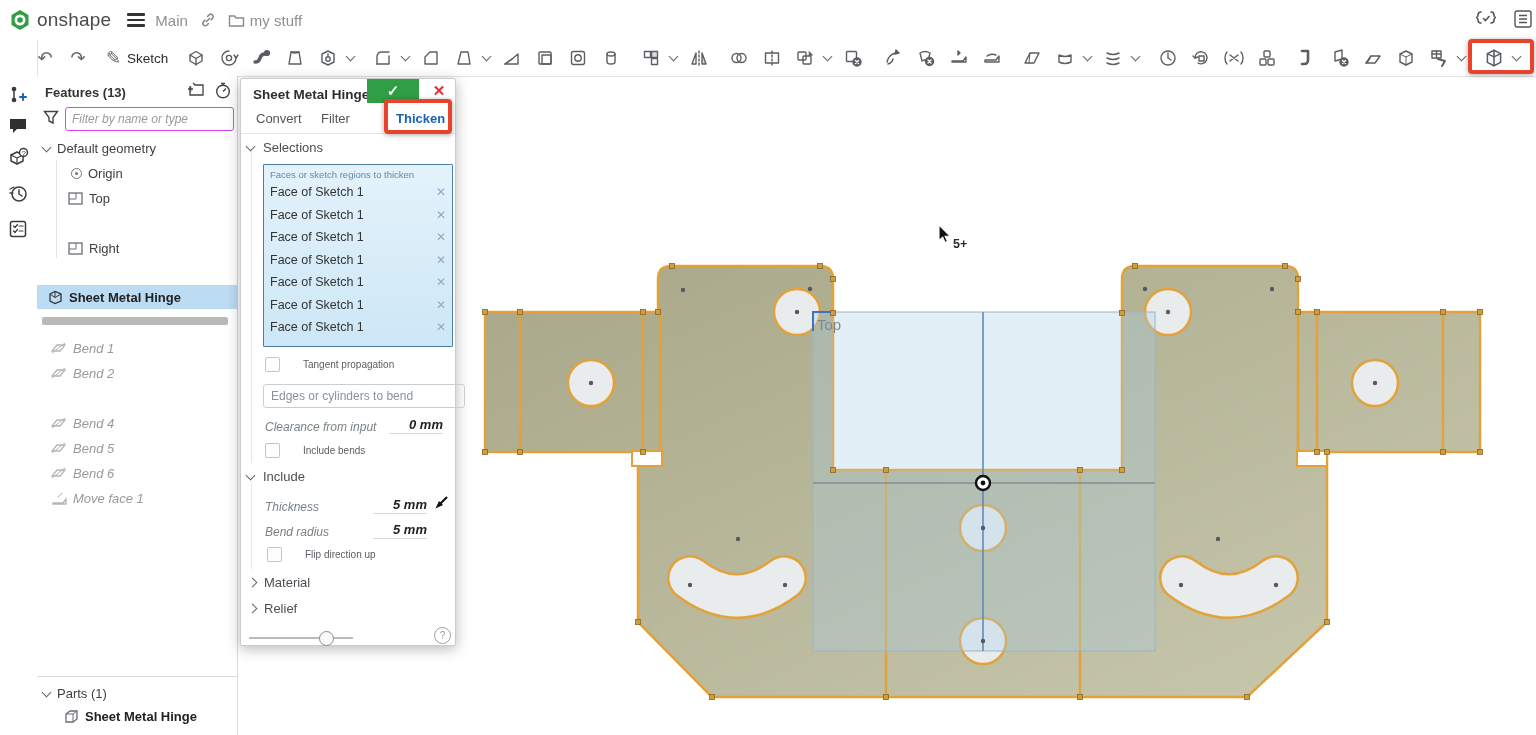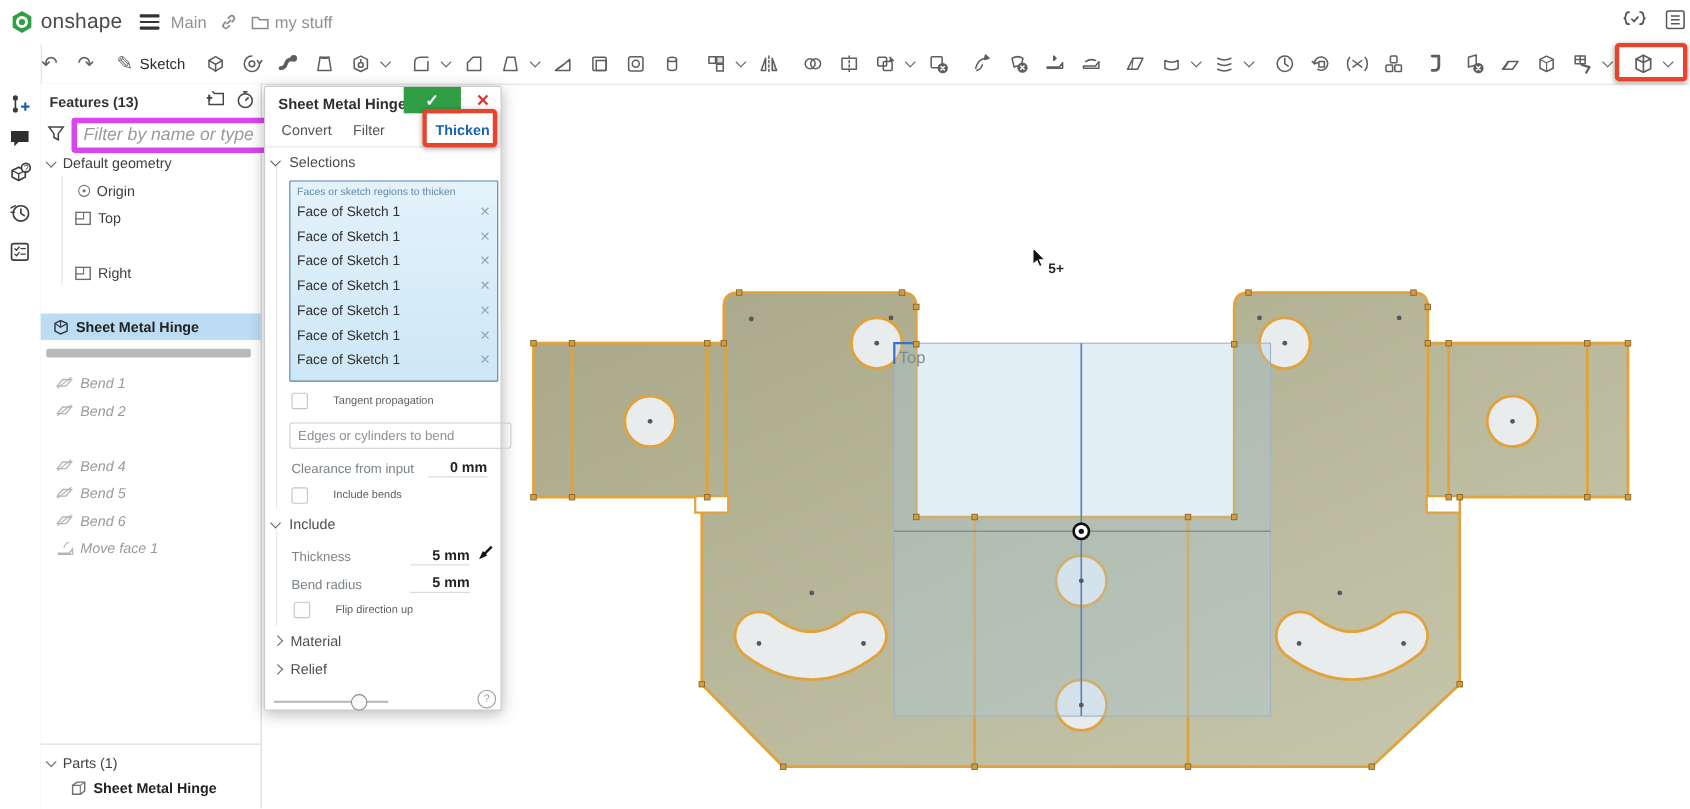--- a/index.html
+++ b/index.html
@@ -30,21 +30,21 @@
   
   #lstrip{position:absolute;left:0;top:40px;width:37px;bottom:0;background:#fff;border-right:1px solid #e2e2e2;z-index:6;}
   .strip-ic{position:absolute;left:5px;width:26px;height:26px;display:flex;align-items:center;justify-content:center;cursor:pointer;color:#3c3c3c;}
   .strip-ic svg{stroke:#3c3c3c;fill:none;stroke-width:1.5;stroke-linecap:round;stroke-linejoin:round;}
   
   #fpanel{position:absolute;left:37px;top:76px;width:200px;bottom:0;background:#fff;border-right:1px solid #d9d9d9;z-index:6;font-size:13px;color:#3f3f3f;}
   .fp-header{position:absolute;left:8px;top:6px;right:6px;display:flex;align-items:center;}
   .fp-title{font-weight:700;font-size:13px;color:#333;}
   .fp-hicons{margin-left:auto;display:flex;gap:10px;color:#444;}
   .fp-filter{position:absolute;left:6px;top:31px;right:6px;display:flex;align-items:center;gap:6px;}
-  .fp-filter input{flex:1;height:22px;border:5px solid #d946ef;border-radius:3px;font-size:16px;padding:0 6px;color:#555;outline:none;font-family:"Liberation Sans",sans-serif;}
+  .fp-filter input{flex:1;height:22px;border:1px solid #d946ef;border-radius:3px;font-size:12px;padding:0 6px;color:#555;outline:none;font-family:"Liberation Sans",sans-serif;}
   .fp-filter input::placeholder{font-style:italic;color:#9a9a9a;}
   .trow{position:absolute;left:0;right:0;height:24px;display:flex;align-items:center;gap:6px;cursor:pointer;}
   .trow .lbl{white-space:nowrap;}
   .trow.sel1{background:#eef3f8;}
   .trow.sel2{background:#bcdcf3;font-weight:700;color:#222;}
   .trow.supp{color:#9a9a9a;font-style:italic;}
   .guide{position:absolute;width:1px;background:#e3e3e3;}
   .rollback{position:absolute;left:5px;top:241px;width:186px;height:8px;background:#b9b9b9;border-radius:2px;cursor:row-resize;}
   .fp-sep{position:absolute;left:0;right:0;top:600px;border-top:1px solid #dcdcdc;}
   .gicon{display:flex;align-items:center;justify-content:center;width:16px;height:16px;flex:none;}
@@ -61,21 +61,21 @@
   .tab{position:absolute;top:4px;font-size:13px;color:#555;cursor:pointer;}
   .tab.active{color:#1a62b5;font-weight:700;}
   .sec-head{position:absolute;left:8px;display:flex;align-items:center;gap:8px;color:#4a4f54;cursor:pointer;}
   .selbox{position:absolute;left:22px;top:85px;width:188px;height:181px;border:1px solid #4f7fa0;background:linear-gradient(#e4f2fb,#cde7f6);border-radius:1px;}
   .selbox .cap{font-size:9.5px;color:#5f8aa8;padding:4px 6px 1px 6px;}
   .selrow{height:22.5px;display:flex;align-items:center;padding:0 6px;font-size:12.5px;color:#333;}
   .selrow .x{margin-left:auto;color:#8fa9bd;font-size:12px;cursor:pointer;}
   .chkrow{position:absolute;display:flex;align-items:center;gap:23px;color:#5a5f63;font-size:10px;}
   .chk{width:13px;height:13px;border:1.5px solid #c0c6cc;border-radius:2px;background:#fdfdfd;cursor:pointer;flex:none;}
   .selinput{position:absolute;left:22px;width:186px;height:22px;border:1px solid #c9ced4;border-radius:3px;display:flex;align-items:center;padding:0 7px;font-size:12px;color:#8a9299;cursor:pointer;}
-  .valrow{position:absolute;left:24px;right:12px;display:flex;align-items:center;}
+  .valrow{position:absolute;left:24px;right:12px;display:flex;align-items:flex-end;font-style:italic;}
   .valrow .vl{font-size:12px;color:#7a8288;}
   .valrow .vv{margin-left:auto;font-size:13px;font-weight:700;color:#222;border-bottom:1px solid #d8d8d8;min-width:54px;text-align:right;padding-bottom:1px;cursor:text;}
   .dlg-guide{position:absolute;left:10px;width:1px;background:#e8e8e8;}
   .slider{position:absolute;left:8px;top:552px;width:104px;height:14px;}
   .slider .track{position:absolute;left:0;right:0;top:6px;height:2px;background:#bbb;}
   .slider .knob{position:absolute;left:70px;top:0;width:13px;height:13px;border:1.5px solid #8a8a8a;background:#fafafa;border-radius:50%;cursor:pointer;}
   .help{position:absolute;left:193px;top:548px;width:15px;height:15px;border:1.5px solid #9aa0a5;color:#9aa0a5;border-radius:50%;font-size:10px;display:flex;align-items:center;justify-content:center;cursor:pointer;}
   
   #viewport{position:absolute;left:0;top:0;width:1536px;height:735px;z-index:1;pointer-events:none;}
 </style>

